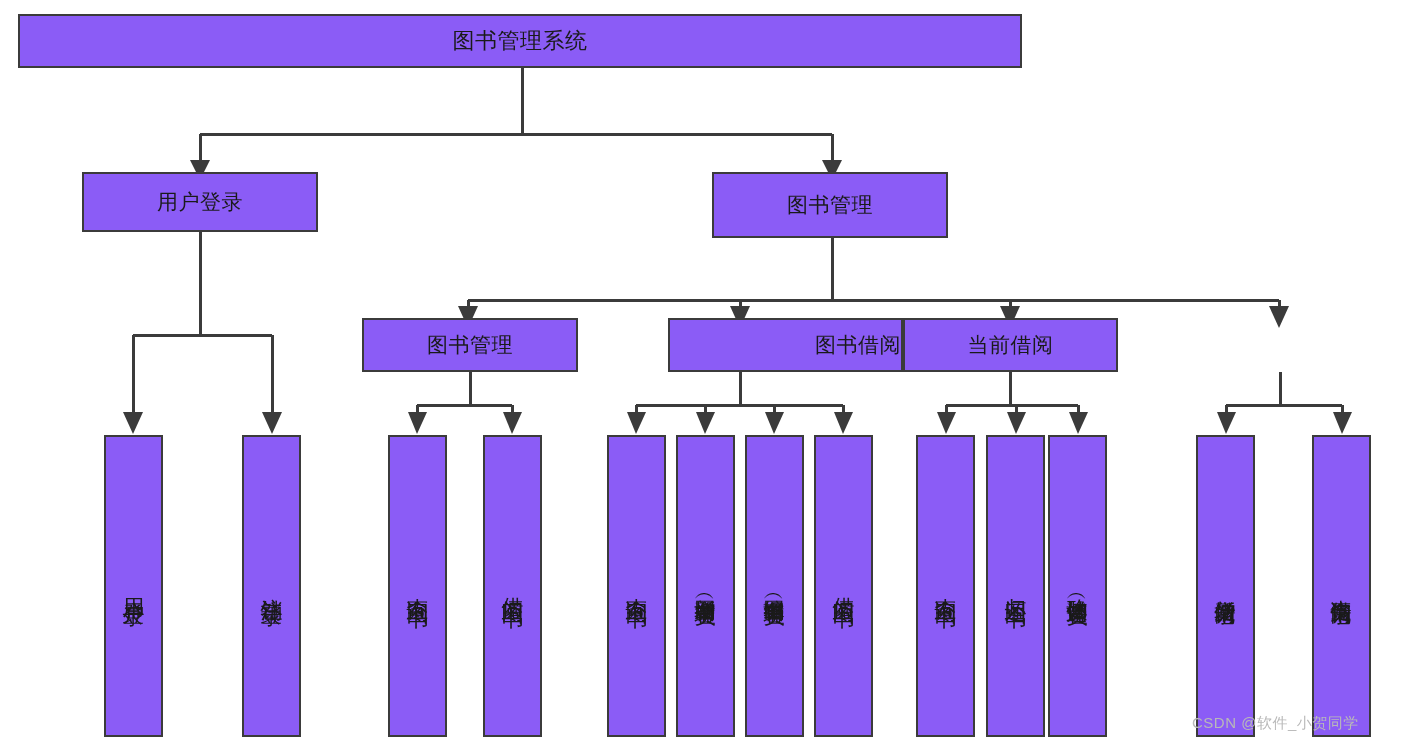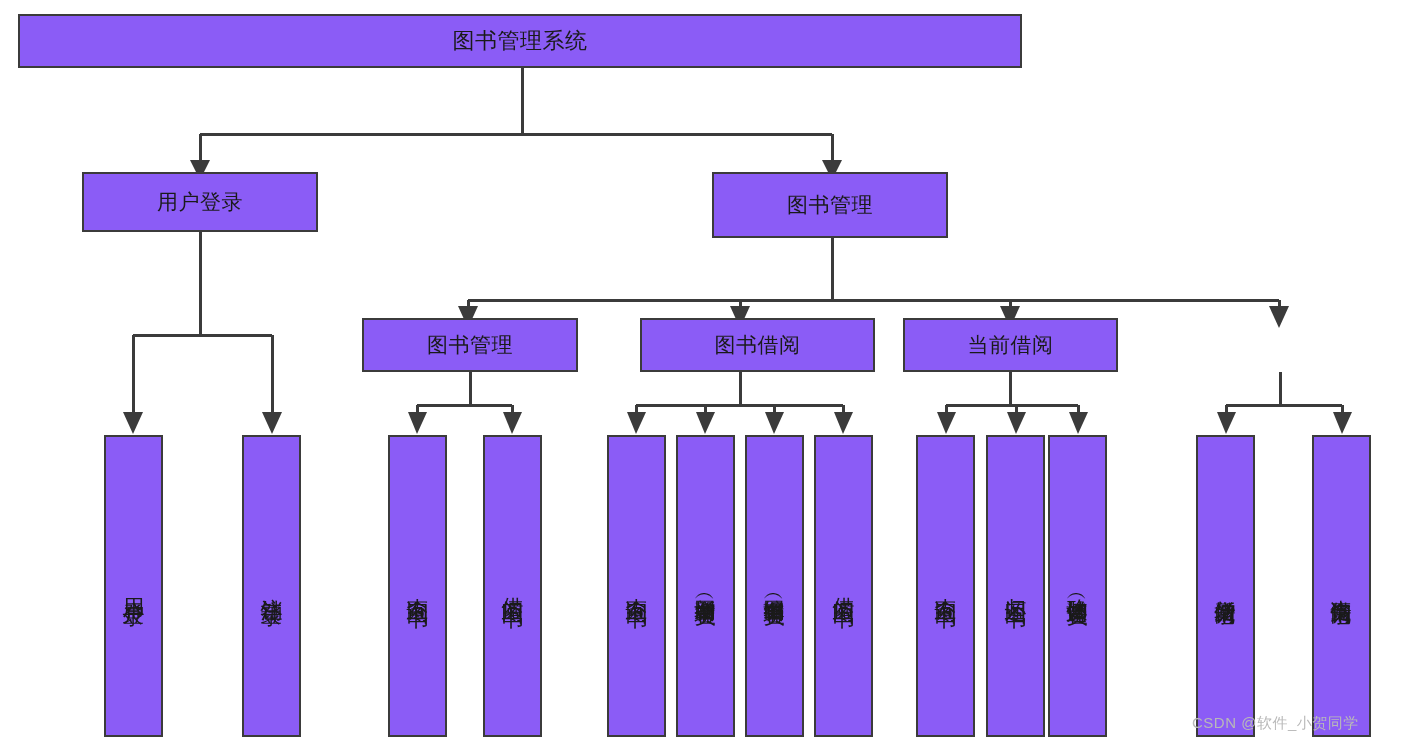--- a/index.html
+++ b/index.html
@@ -160,21 +160,21 @@
   <div class="node horiz" style="left:82px; top:172px; width:236px; height:60px;">
     <span class="label">用户登录</span>
   </div>
   <div class="node horiz" style="left:712px; top:172px; width:236px; height:66px;">
     <span class="label">图书管理</span>
   </div>
 
   <div class="node horiz" style="left:362px; top:318px; width:216px; height:54px;">
     <span class="label">图书管理</span>
   </div>
-  <div class="node horiz" style="left:640px; top:318px; width:235px; height:54px;">
+  <div class="node horiz" style="left:668px; top:318px; width:235px; height:54px;justify-content:flex-end;">
     <span class="label">图书借阅</span>
   </div>
   <div class="node horiz" style="left:903px; top:318px; width:215px; height:54px;text-align:center;">
     <span class="label">当前借阅</span>
   </div>
 
   <div class="node vert" style="left:104px; top:435px; width:59px; height:302px;">
     <span class="label">用户登录</span>
   </div>
   <div class="node vert" style="left:242px; top:435px; width:59px; height:302px;">

